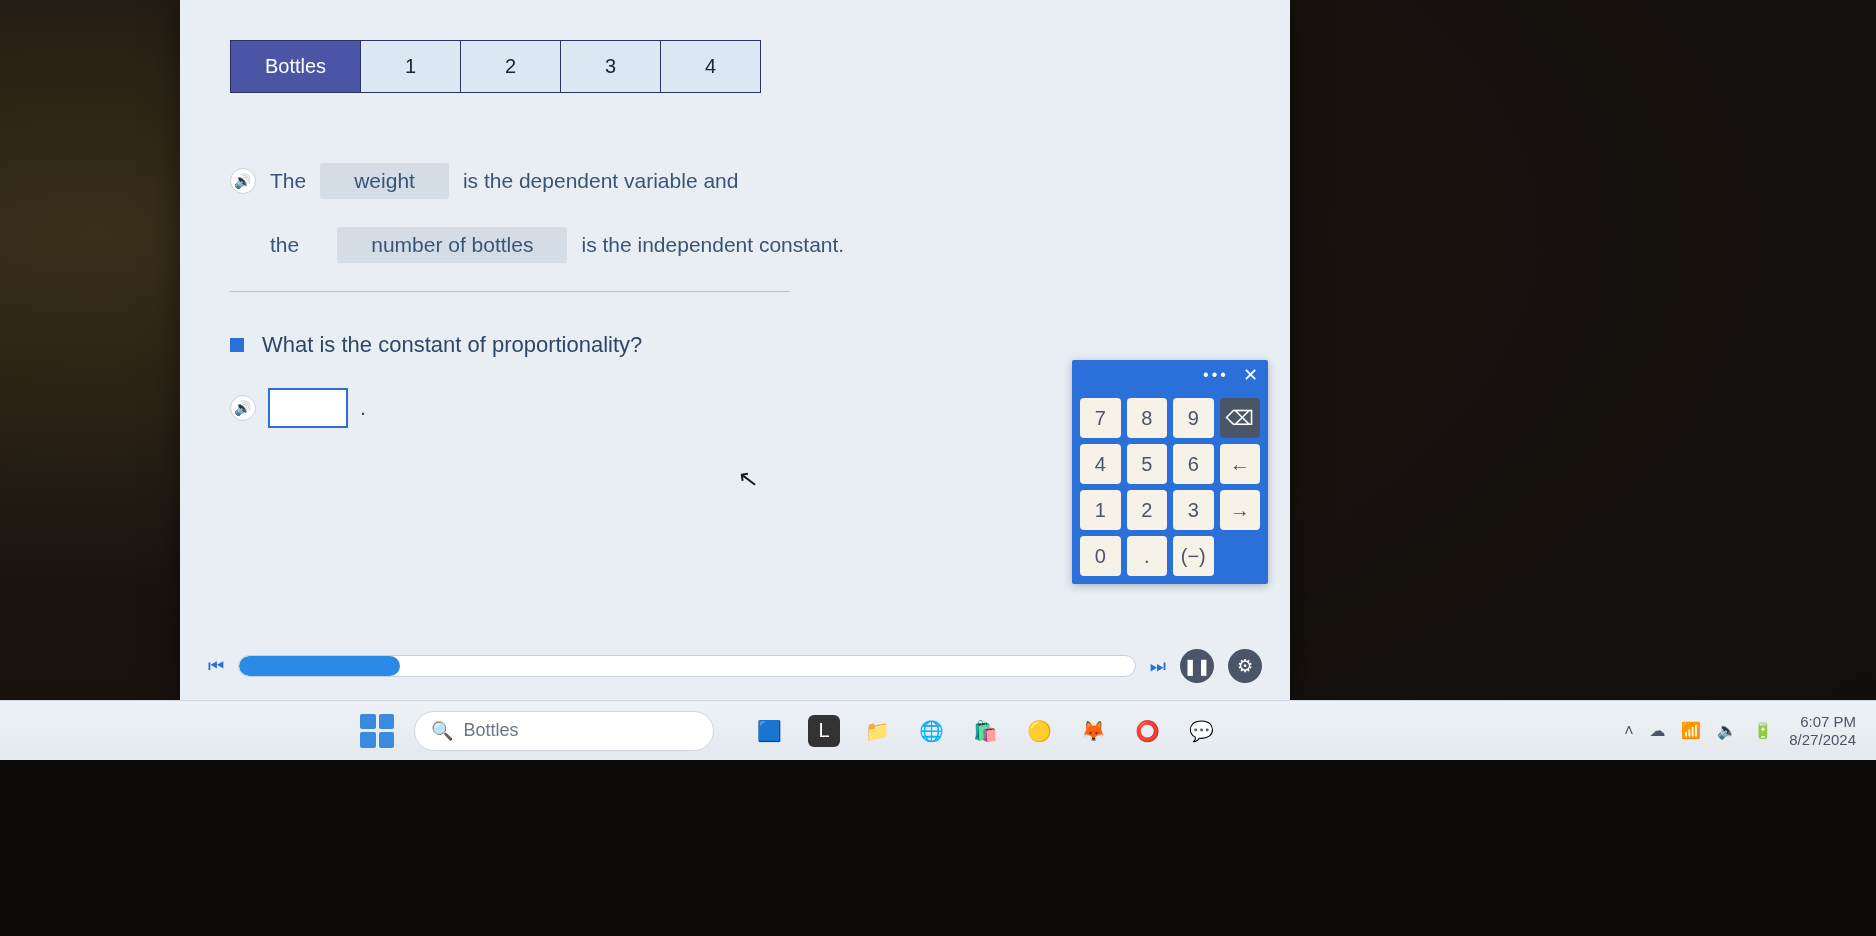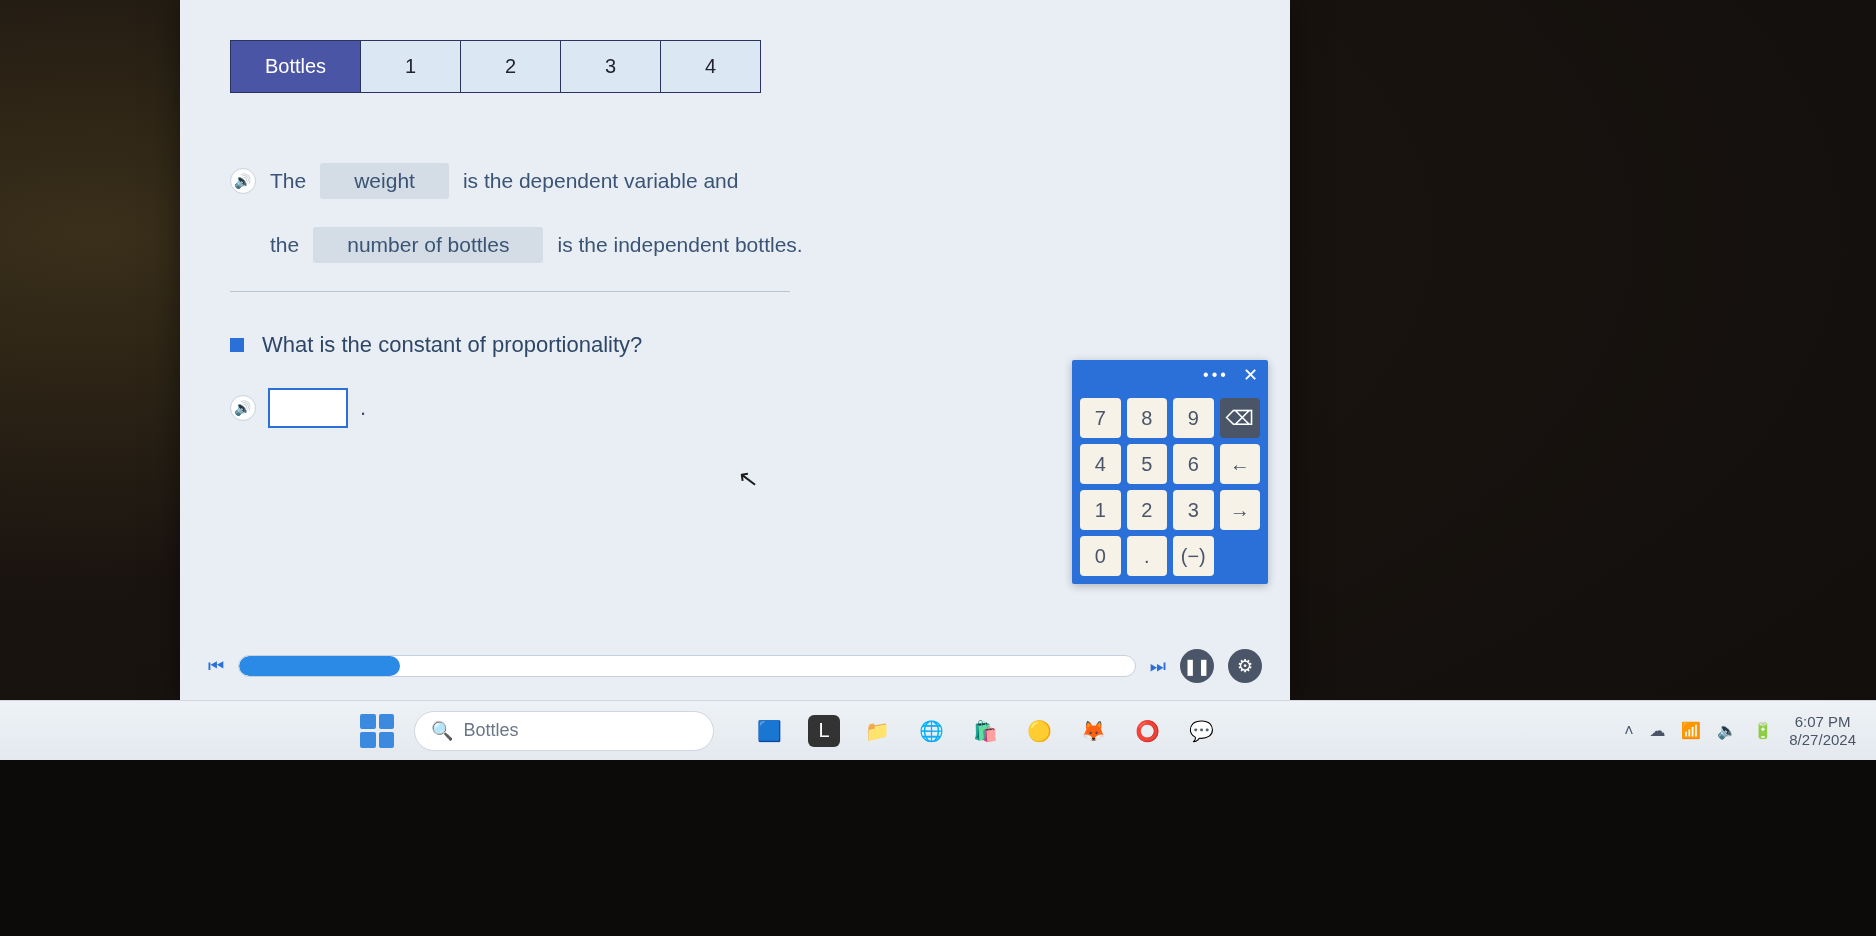--- a/index.html
+++ b/index.html
@@ -35,21 +35,21 @@
   .line { display:flex; align-items:center; gap:14px; font-size:21px; color:#3b5475; margin-bottom:28px;}
   .audio-icon {
     width:26px; height:26px; border-radius:50%; background:#fff;
     border:1px solid #c7d1dd; display:flex; align-items:center; justify-content:center;
     color:#5a6f8a; font-size:14px; flex:none;
   }
   .pill {
     background:#d4dde6; padding:6px 34px; border-radius:3px; color:#3b5475;
     display:inline-block; min-width:120px; text-align:center;
   }
-  .pill.wide{min-width:200px;}
+  .pill.wide{min-width:200px;margin-left:24px;}
   hr.sep { border:none; border-top:1px solid #b8c5d4; margin:10px 0 26px 0; width:560px;}
   .bullet-sq { width:14px; height:14px; background:#2b6fd8; display:inline-block; margin-right:6px; flex:none;}
   .q-line { font-size:22px; color:#2f4766; font-weight:500; display:flex; align-items:center; gap:12px; margin-bottom:30px;margin-top:40px;}
   .ans-line { font-size:21px; color:#3b5475; display:flex; align-items:center; gap:12px;}
   .ans-input {
     width:80px; height:40px; border:2px solid #2b6fd8; background:#fff;
     font-size:20px; padding:4px 8px; text-align:center;
   }
   .dot{font-size:22px;color:#3b5475;}
   
@@ -95,21 +95,21 @@
     width:34px;height:34px;display:grid;grid-template-columns:1fr 1fr;grid-template-rows:1fr 1fr;gap:3px;margin-right:20px;
   }
   .tb-start span{background:#3b8ae0;border-radius:2px;}
   .tb-search{
     width:300px;height:40px;background:#fff;border:1px solid #cfd7e0;border-radius:22px;
     display:flex;align-items:center;padding:0 16px;gap:10px;color:#6b7688;font-size:18px;
   }
   .tb-icons{display:flex;align-items:center;gap:22px;margin-left:40px;}
   .tb-icon{width:32px;height:32px;border-radius:6px;display:flex;align-items:center;justify-content:center;font-size:20px;}
   .tray{margin-left:auto;display:flex;align-items:center;gap:16px;color:#4a5568;font-size:16px;}
-  .tray-time{text-align:center;line-height:1.15;font-size:15px;}
+  .tray-time{text-align:right;line-height:1.15;font-size:15px;}
   .below-taskbar{position:absolute;left:0;right:0;top:760px;bottom:0;background:#0c0b09;}
   .cursor{
     position:absolute; left:738px; top:465px; font-size:24px; color:#1a1a1a;
     transform:rotate(-8deg); pointer-events:none;
   }
 </style>
 </head>
 <body>
 
 <div class="dark-bg"></div>
@@ -131,21 +131,21 @@
     <div class="stmt-block">
       <div class="line">
         <span class="audio-icon">🔊</span>
         <span>The</span>
         <span class="pill">weight</span>
         <span>is the dependent variable and</span>
       </div>
       <div class="line" style="padding-left:40px;">
         <span>the</span>
         <span class="pill wide">number of bottles</span>
-        <span>is the independent bottles.</span>
+        <span>is the independent constant.</span>
       </div>
       <hr class="sep">
       <div class="q-line">
         <span class="bullet-sq"></span>
         <span>What is the constant of proportionality?</span>
       </div>
       <div class="ans-line">
         <span class="audio-icon">🔊</span>
         <input class="ans-input" value="" style="">
         <span class="dot">.</span>

